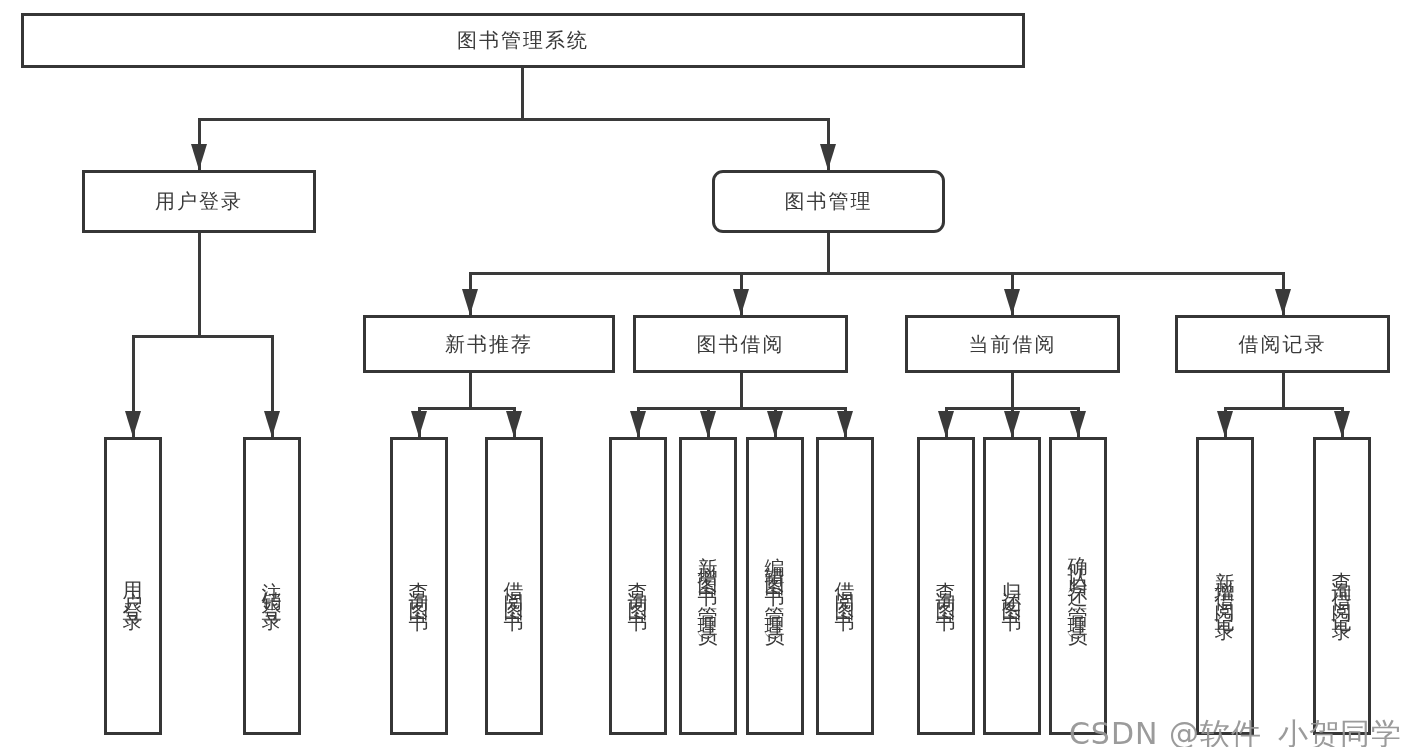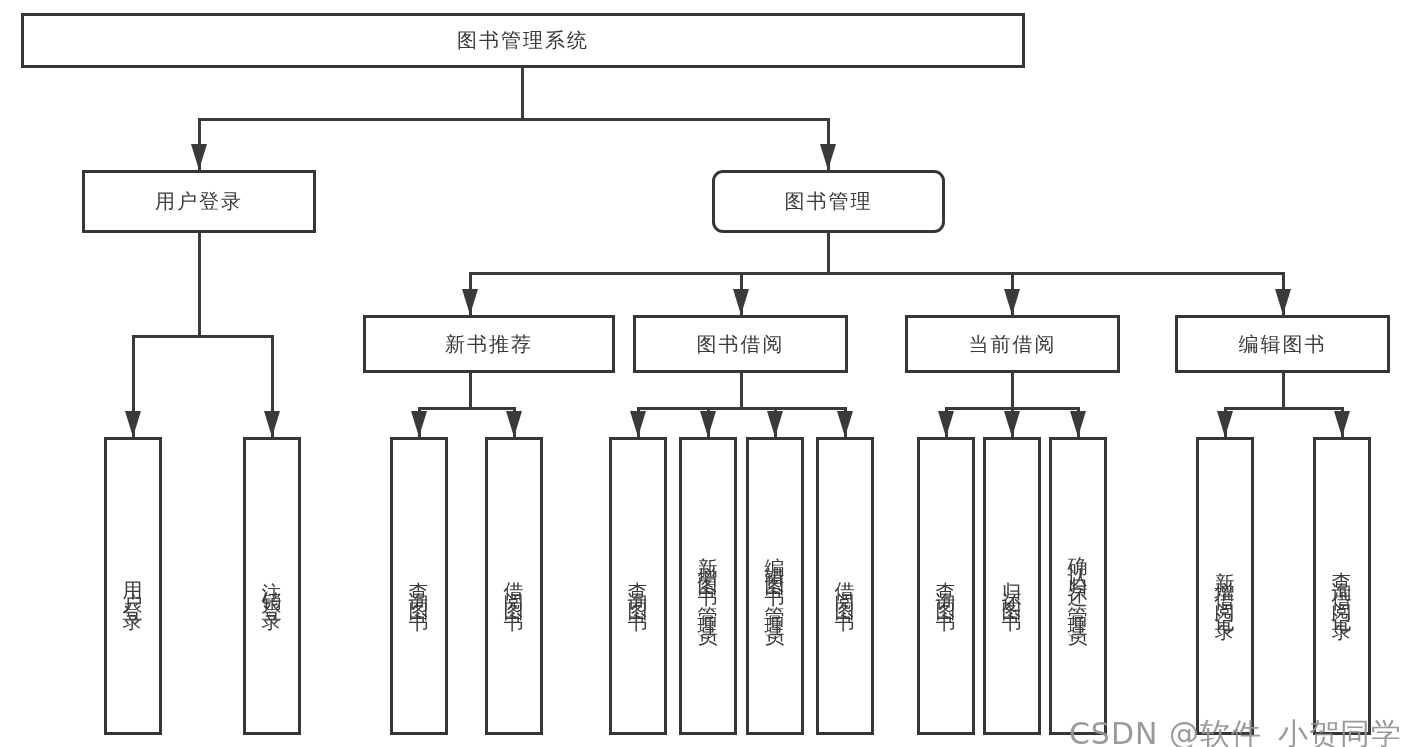--- a/index.html
+++ b/index.html
@@ -106,21 +106,21 @@
   <div class="node" style="left:363px; top:315px; width:252px; height:58px;">
     <span>新书推荐</span>
   </div>
   <div class="node" style="left:905px; top:315px; width:215px; height:58px;">
     <span>当前借阅</span>
   </div>
   <div class="node" style="left:633px; top:315px; width:215px; height:58px;">
     <span>图书借阅</span>
   </div>
   <div class="node" style="left:1175px; top:315px; width:215px; height:58px;">
-    <span>编辑图书</span>
+    <span>借阅记录</span>
   </div>
 
   <div class="vline" style="left:469px;  top:373px; height:34px;"></div>
   <div class="vline" style="left:740px;  top:373px; height:34px;"></div>
   <div class="vline" style="left:1011px; top:373px; height:34px;"></div>
   <div class="vline" style="left:1282px; top:373px; height:34px;"></div>
 
   <div class="hline" style="left:418px;  top:407px; width:98px;"></div>
   <div class="hline" style="left:637px;  top:407px; width:210px;"></div>
   <div class="hline" style="left:945px;  top:407px; width:135px;"></div>

